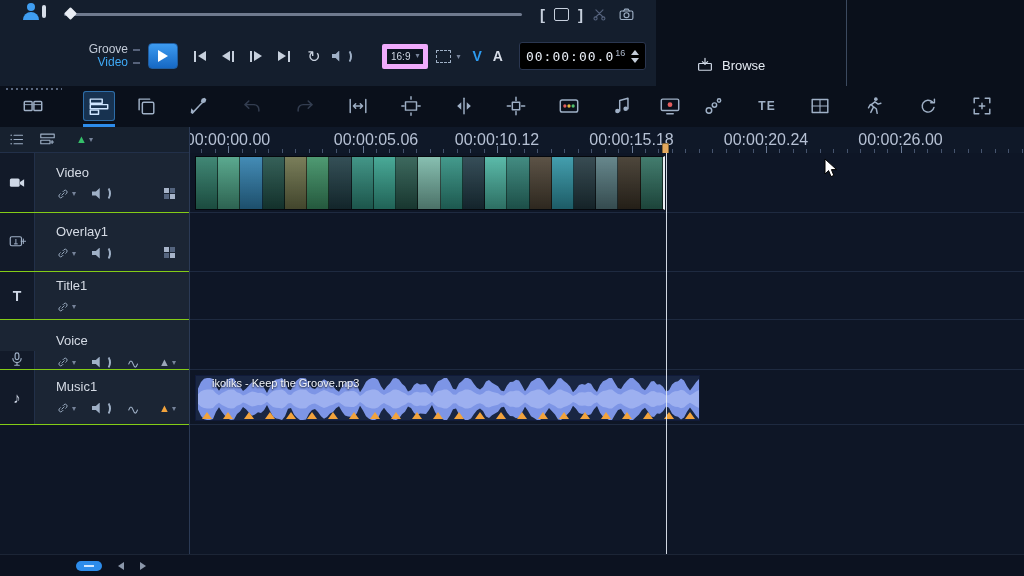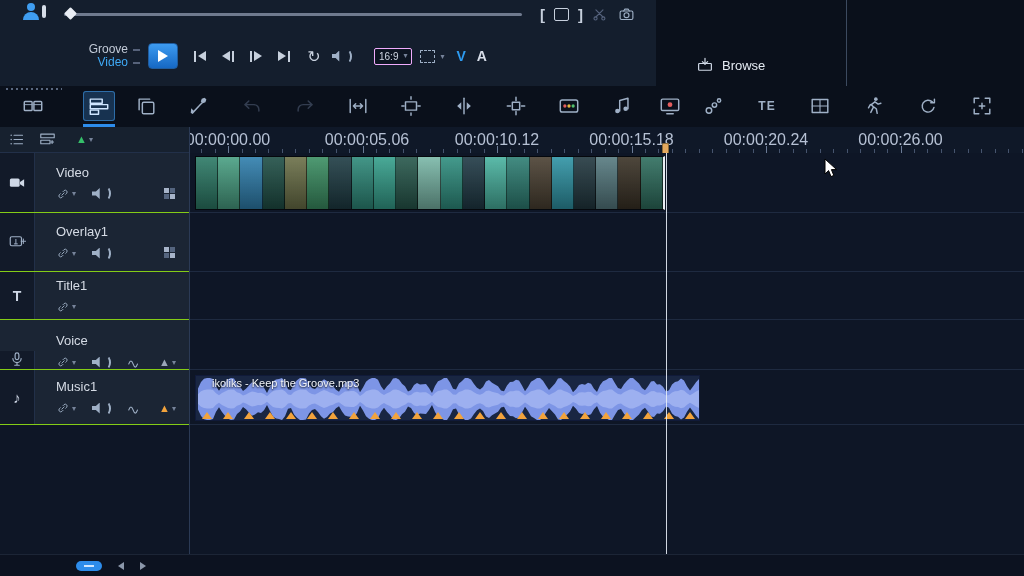--- a/index.html
+++ b/index.html
@@ -27,21 +27,21 @@
   .ptri{width:0;height:0;border-left:10px solid #fff;border-top:6px solid transparent;border-bottom:6px solid transparent}
   .tctl{display:inline-flex;align-items:center;justify-content:center;gap:2px;width:20px;height:20px;color:#c7d0dd}
   .tctl:first-of-type{margin-left:12px}
   .tctl{margin-left:8px}
   .tctl.loop{font-size:16px;margin-left:10px}
   .vbar{display:inline-block;width:2px;height:11px;background:#c7d0dd}
   .tri-l{width:0;height:0;border-right:8px solid #c7d0dd;border-top:5px solid transparent;border-bottom:5px solid transparent}
   .tri-r{width:0;height:0;border-left:8px solid #c7d0dd;border-top:5px solid transparent;border-bottom:5px solid transparent}
   .spk{display:inline-block;width:11px;height:11px;background:#9fb0c6;clip-path:polygon(0 32%,35% 32%,70% 0,70% 100%,35% 68%,0 68%)}
   .spk-arc{display:inline-block;width:7px;height:11px;border:2px solid transparent;border-right-color:#9fb0c6;border-radius:50%;margin-left:-3px}
-  #aspect{margin-left:22px;display:inline-flex;align-items:flex-start;gap:3px;border:1px solid #f0abfc;background:#0d1522;border-radius:2px;padding:2px 4px;font-size:10px;color:#cfd6e2}
+  #aspect{margin-left:30px;display:inline-flex;align-items:flex-start;gap:3px;border:5px solid #f0abfc;background:#0d1522;border-radius:2px;padding:2px 4px;font-size:10px;color:#cfd6e2}
   #marker-sel{margin-left:8px;display:inline-flex;align-items:center;gap:3px}
   .dashed-rect{display:inline-block;width:13px;height:11px;border:1px dashed #9fb0c6;border-radius:1px}
   .car{font-size:8px;color:#76839a;margin-left:2px;font-style:normal}
   #v-lab{margin-left:12px;font-weight:bold;font-size:14px;color:#2d9bf0}
   #a-lab{margin-left:11px;font-weight:bold;font-size:14px;color:#d7dde8}
   #timecode{margin-left:16px;height:26px;background:#000;border:1px solid #2a3650;border-radius:3px;display:flex;align-items:center;padding:0 6px}
   .tc-main{font-family:"DejaVu Sans Mono",monospace;font-size:13px;letter-spacing:1px;color:#e8edf5}
   .tc-sub{font-size:9px;color:#aeb9cc;margin-top:-7px;margin-left:1px}
   .tc-spin{display:flex;flex-direction:column;gap:3px;margin-left:6px}
   .tc-up{width:0;height:0;border-left:4px solid transparent;border-right:4px solid transparent;border-bottom:5px solid #c4cdd9}
@@ -160,20 +160,28 @@
       <span id="aspect">
           <span>16:9</span>
           <i class="car">▾</i>
         </span>
       <span id="marker-sel">
           <i class="dashed-rect"></i>
           <i class="car">▾</i>
         </span>
       <span id="v-lab">V</span>
       <span id="a-lab">A</span>
+      <div id="timecode">
+        <span class="tc-main">00:00:00.0</span>
+        <span class="tc-sub">16</span>
+        <span class="tc-spin">
+          <i class="tc-up"></i>
+          <i class="tc-dn"></i>
+        </span>
+      </div>
     </div>
   </div>
 
   <div id="right-top">
     <div class="browse">
       <span class="svgic">
           <svg width="18" height="18" viewBox="0 0 24 24" fill="none" stroke="#cfd8e6" stroke-width="1.6" stroke-linecap="round" stroke-linejoin="round">
             <rect x="3.5" y="10" width="17" height="9" rx="1"></rect>
             <path d="M12 3v8M12 11l-3.5-3.5M12 11l3.5-3.5"></path>
           </svg>
@@ -323,21 +331,21 @@
           <path d="M18.5 13.5v4M16.5 15.5h4"></path>
         </svg>
       </span>
     <span class="tt" style="margin-left:20px">
         <span class="ind" style="color:#35c06a">▲</span>
         <span class="car">▾</span>
       </span>
   </div>
   <div id="ruler">
       <span class="rlabel" style="left: 38px;">00:00:00.00</span>
-      <span class="rlabel" style="left: 177px;">00:00:05.06</span>
+      <span class="rlabel" style="left: 186px;">00:00:05.06</span>
       <span class="rlabel" style="left: 307px;">00:00:10.12</span>
       <span class="rlabel" style="left: 441.5px;">00:00:15.18</span>
       <span class="rlabel" style="left: 576px;">00:00:20.24</span>
       <span class="rlabel" style="left: 710.5px;">00:00:26.00</span>
       <i class="tick" style="left: 11.1px;"></i>
       <i class="tick" style="left: 24.6px;"></i>
       <i class="tick major" style="left: 38px;"></i>
       <i class="tick" style="left: 51.5px;"></i>
       <i class="tick" style="left: 64.9px;"></i>
       <i class="tick" style="left: 78.4px;"></i>

